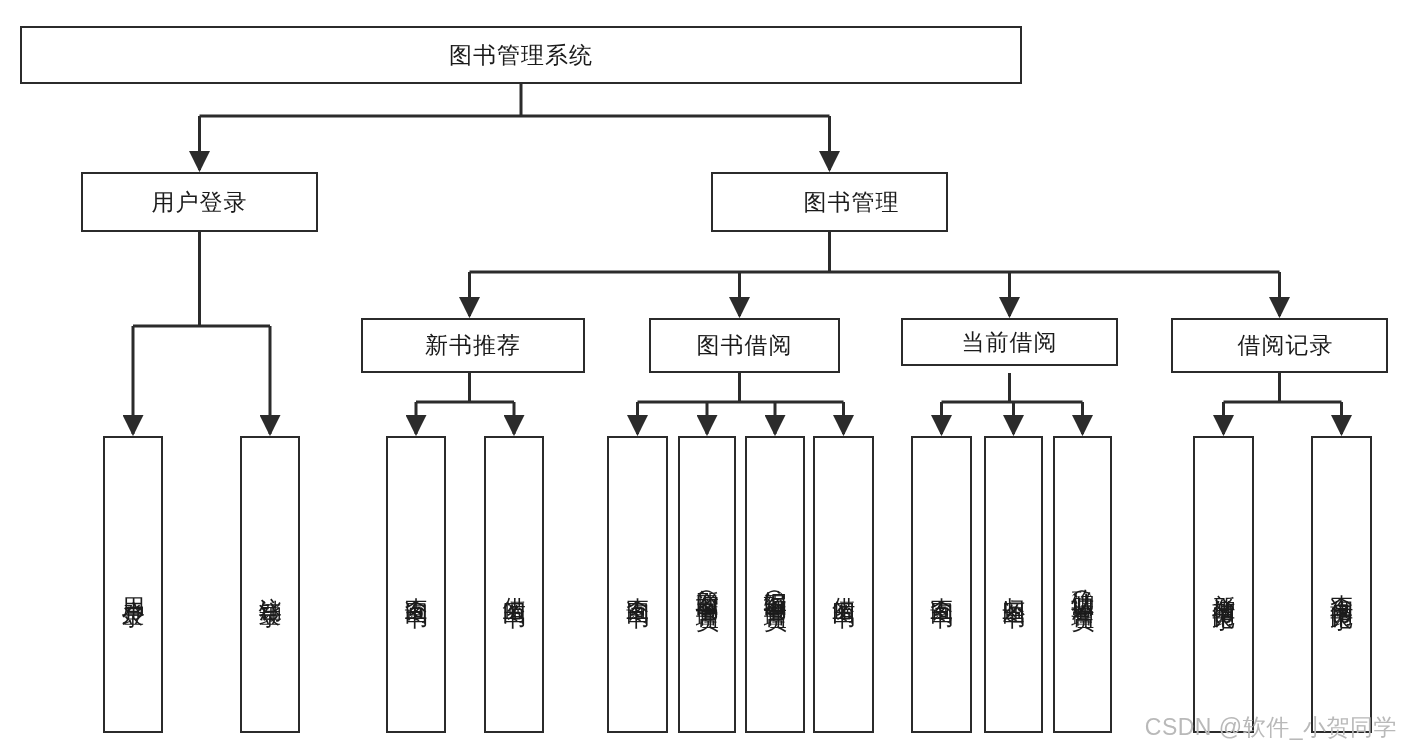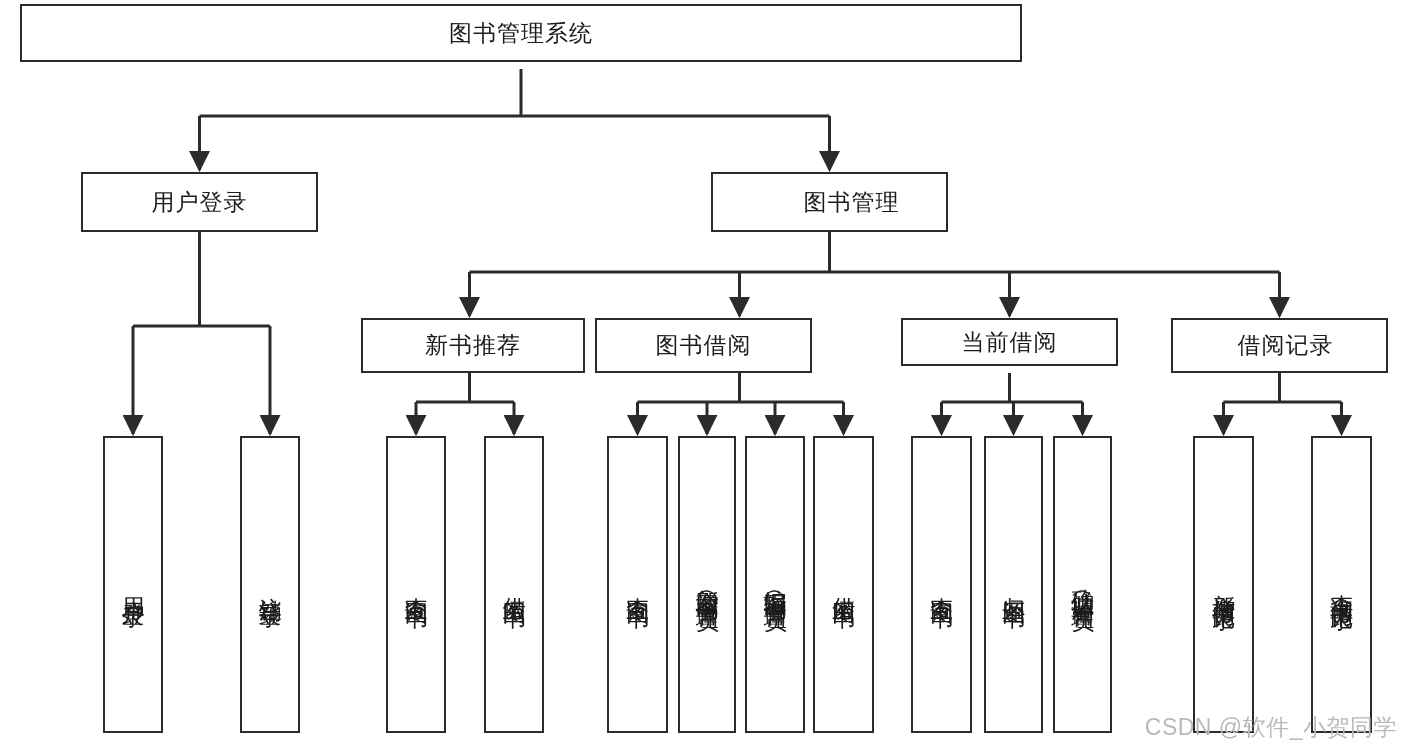--- a/index.html
+++ b/index.html
@@ -105,35 +105,35 @@
         <line x1="941.5" y1="402" x2="941.5" y2="434" marker-end="url(#arrow)"></line>
         <line x1="1013.5" y1="402" x2="1013.5" y2="434" marker-end="url(#arrow)"></line>
         <line x1="1082.5" y1="402" x2="1082.5" y2="434" marker-end="url(#arrow)"></line>
         <line x1="1279.5" y1="373" x2="1279.5" y2="402"></line>
         <line x1="1223.5" y1="402" x2="1341.5" y2="402"></line>
         <line x1="1223.5" y1="402" x2="1223.5" y2="434" marker-end="url(#arrow)"></line>
         <line x1="1341.5" y1="402" x2="1341.5" y2="434" marker-end="url(#arrow)"></line>
       </g>
   </svg>
 
-  <div class="node h" style="left: 20px; top: 4px; width: 1002px; height: 58px;">
+  <div class="node h" style="left: 20px; top: 26px; width: 1002px; height: 58px;">
     <span class="htext">图书管理系统</span>
   </div>
 
   <div class="node h" style="left: 81px; top: 172px; width: 237px; height: 60px;">
     <span class="htext">用户登录</span>
   </div>
   <div class="node h" style="left: 711px; top: 172px; width: 237px; height: 60px; padding-left: 44px;">
     <span class="htext">图书管理</span>
   </div>
 
   <div class="node h" style="left: 361px; top: 318px; width: 224px; height: 55px;">
     <span class="htext">新书推荐</span>
   </div>
-  <div class="node h" style="left: 595px; top: 318px; width: 217px; height: 55px;">
+  <div class="node h" style="left: 649px; top: 318px; width: 191px; height: 55px;">
     <span class="htext">图书借阅</span>
   </div>
   <div class="node h" style="left: 901px; top: 318px; width: 217px; height: 48px;">
     <span class="htext">当前借阅</span>
   </div>
   <div class="node h" style="left: 1171px; top: 318px; width: 217px; height: 55px; padding-left: 12px;">
     <span class="htext">借阅记录</span>
   </div>
 
   <div class="node v" style="left: 103px; top: 436px; width: 60px; height: 297px;">

